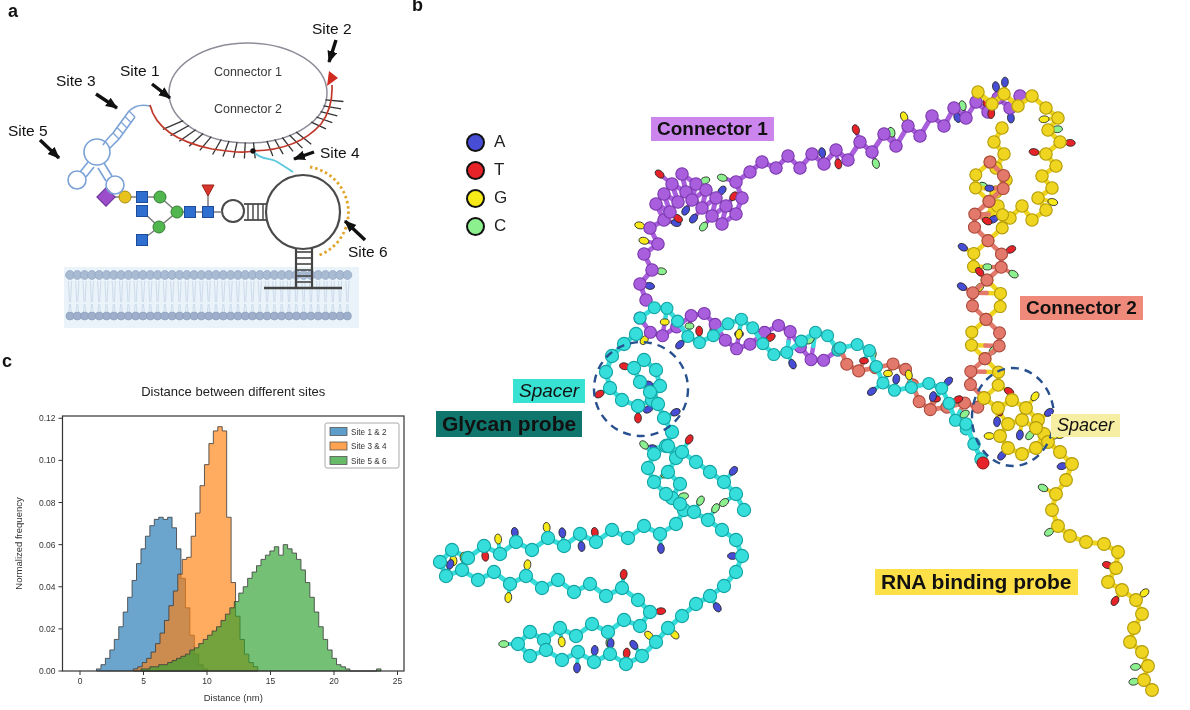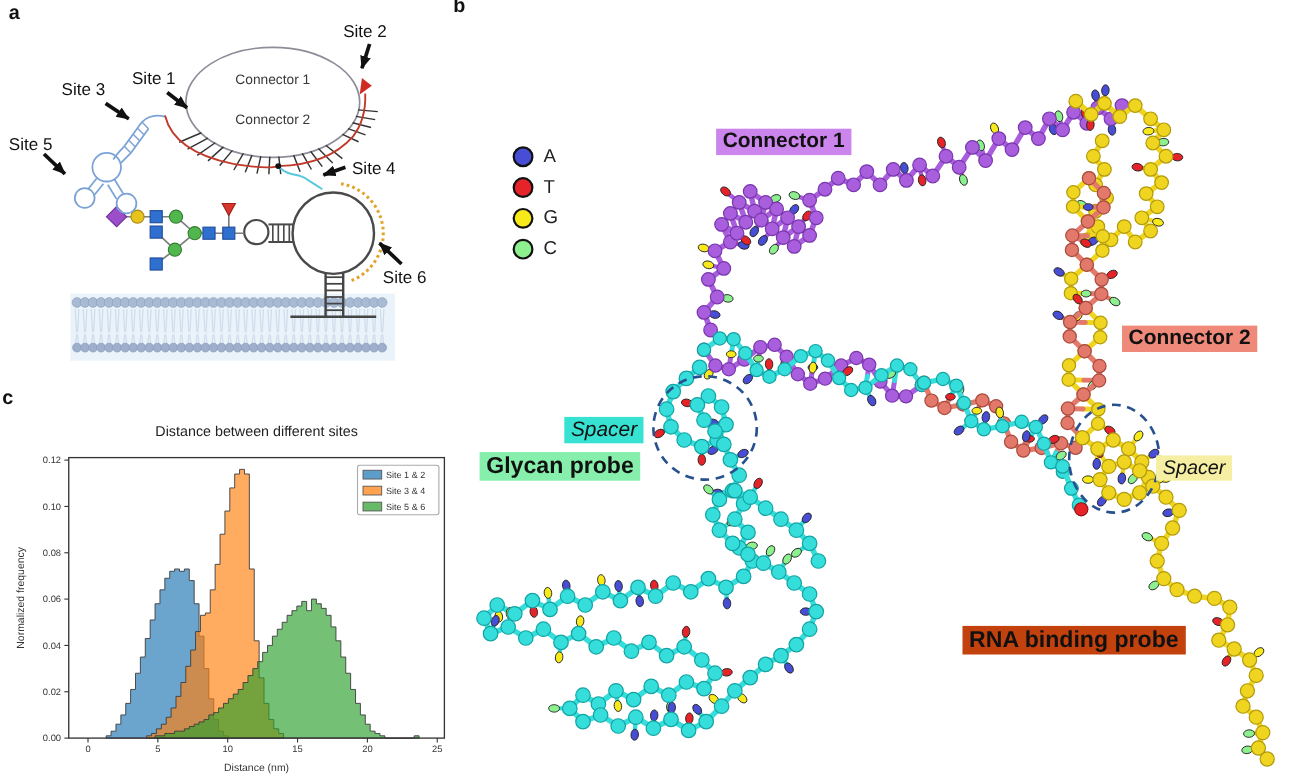--- a/index.html
+++ b/index.html
@@ -1335,23 +1335,23 @@
       </g>
   </svg>
 
   <div class="plabel" style="left:8px;top:1px">a</div>
   <div class="plabel" style="left:412px;top:-5px">b</div>
   <div class="plabel" style="left:2px;top:351px">c</div>
 
   <div class="tag bold" id="hl-conn1" style="left: 651px; top: 117px; font-size: 19px; background: rgb(203, 133, 236);">Connector 1</div>
   <div class="tag bold" id="hl-conn2" style="left: 1020px; top: 296px; font-size: 19px; background: rgb(239, 138, 122);">Connector 2</div>
   <div class="tag ital" id="hl-spacL" style="left: 513px; top: 347px; font-size: 19px; background: rgb(56, 226, 210);">Spacer</div>
-  <div class="tag bold" id="hl-glyc" style="left: 436px; top: 411px; font-size: 21px; background: #86efac;">Glycan probe</div>
+  <div class="tag bold" id="hl-glyc" style="left: 436px; top: 411px; font-size: 21px; background: #0f766e;">Glycan probe</div>
   <div class="tag ital" id="hl-spacR" style="left: 1051px; top: 382px; font-size: 18px; background: rgb(246, 239, 163);">Spacer</div>
-  <div class="tag bold" id="hl-rna" style="left: 875px; top: 569px; font-size: 21px; background: #c2410c;">RNA binding probe</div>
+  <div class="tag bold" id="hl-rna" style="left: 875px; top: 569px; font-size: 21px; background: #fde047;">RNA binding probe</div>
 
   <div class="blegend">
     <div class="brow">
       <span class="bdot" style="background: rgb(71, 77, 212);"></span>
       <span class="bletter">A</span>
     </div>
     <div class="brow">
       <span class="bdot" style="background: rgb(230, 35, 41);"></span>
       <span class="bletter">T</span>
     </div>

